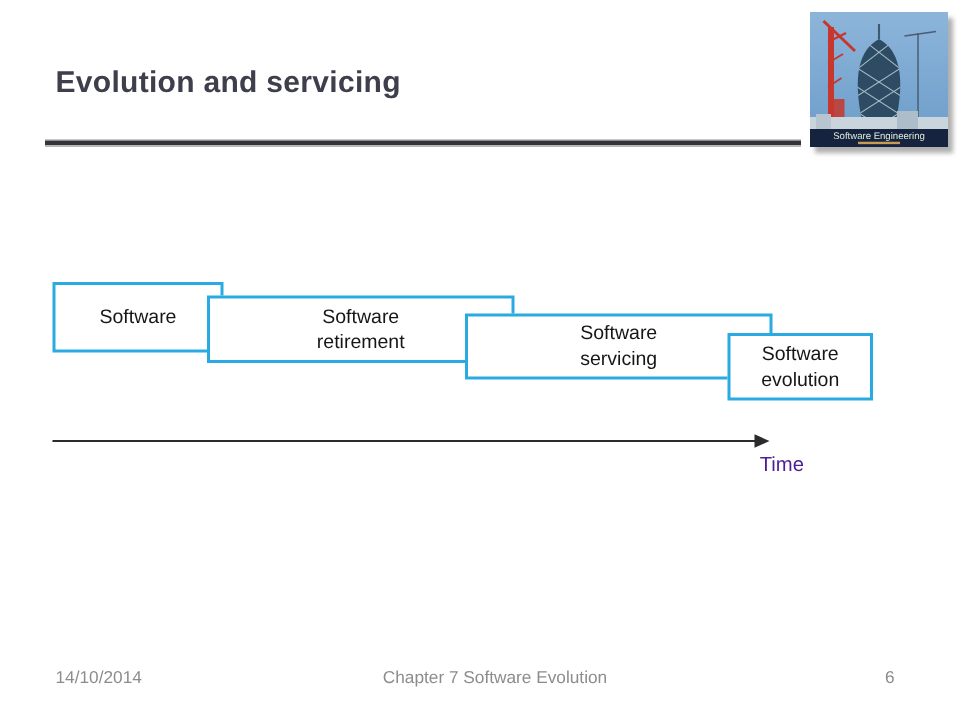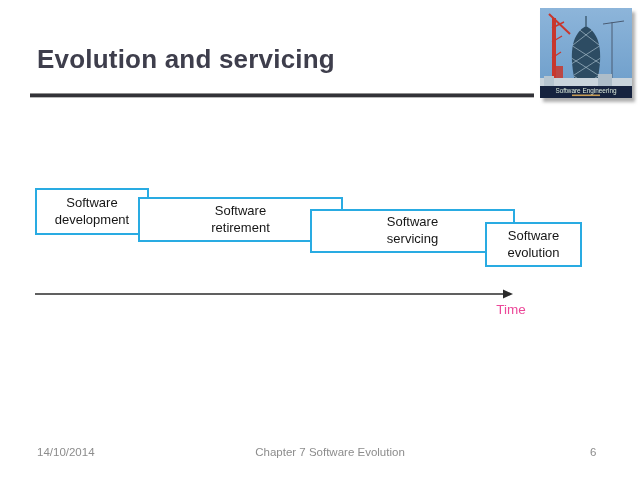--- a/index.html
+++ b/index.html
@@ -2,21 +2,21 @@
 <html><head>
 <meta charset="utf-8">
 <style>
   html,body{margin:0;padding:0;background:#fff;}
   .slide{
     position:relative;width:638px;height:478px;background:#ffffff;overflow:hidden;
     font-family:"Liberation Sans",sans-serif;
   }
   .title{
     position:absolute;left:37px;top:44px;width:460px;
-    font-size:26px;font-weight:bold;color:#3e3e4c;letter-spacing:.2px;
+    font-size:20px;font-weight:bold;color:#3e3e4c;letter-spacing:.2px;
   }
   .title-rule{
     position:absolute;left:30px;top:93px;width:504px;height:5px;
     background:linear-gradient(to bottom,#8f8f8f 0 20%,#333338 20% 72%,#b8b8b8 72% 100%);
   }
   
   .cover{
     position:absolute;left:540px;top:8px;width:92px;height:90px;
     box-shadow:3px 4px 3px rgba(110,110,110,.55);
   }
@@ -27,22 +27,22 @@
     border:2px solid #29abe2;
     display:flex;flex-direction:column;align-items:center;justify-content:center;
     font-size:13px;line-height:1.28;color:#161616;text-align:center;
   }
   .stage-dev{left:35px;top:188px;width:114px;height:47px;z-index:1;}
   .stage-evo{left:138px;top:197px;width:205px;height:45px;z-index:2;}
   .stage-srv{left:310px;top:209px;width:205px;height:44px;z-index:3;}
   .stage-ret{left:485px;top:222px;width:97px;height:45px;z-index:4;}
   .timeline{position:absolute;left:30px;top:285px;width:492px;height:18px;}
   .time-label{
-    position:absolute;left:486px;top:302px;width:50px;text-align:center;
-    font-size:13.5px;color:#ec4899;
+    position:absolute;left:486px;top:302px;width:50px;text-align:right;
+    font-size:13.5px;color:#4c1d95;
   }
   .footer{position:absolute;left:0;top:445px;width:638px;font-size:11.5px;color:#8c8c8c;}
   .footer-date{position:absolute;left:37px;top:1px;}
   .footer-center{position:absolute;left:22px;right:0;top:1px;text-align:center;}
   .footer-page{position:absolute;left:590px;top:1px;}
 </style>
 </head>
 <body>
 
 <div class="slide">
@@ -96,21 +96,20 @@
       <rect x="4" y="68" width="10" height="10" fill="#b6c5d0"></rect>
 
       <rect x="0" y="78" width="92" height="12" fill="#16233f"></rect>
       <text x="46" y="84.5" text-anchor="middle" font-family="Liberation Sans, sans-serif" font-size="6.4" fill="#dcebdc">Software Engineering</text>
       <rect x="32" y="86.5" width="28" height="1.6" fill="#c79b53"></rect>
     </svg>
   </div>
 
   <div class="stage stage-dev">
     <span>Software</span>
-    <span>development</span>
   </div>
   <div class="stage stage-evo">
     <span>Software</span>
     <span>retirement</span>
   </div>
   <div class="stage stage-srv">
     <span>Software</span>
     <span>servicing</span>
   </div>
   <div class="stage stage-ret">

